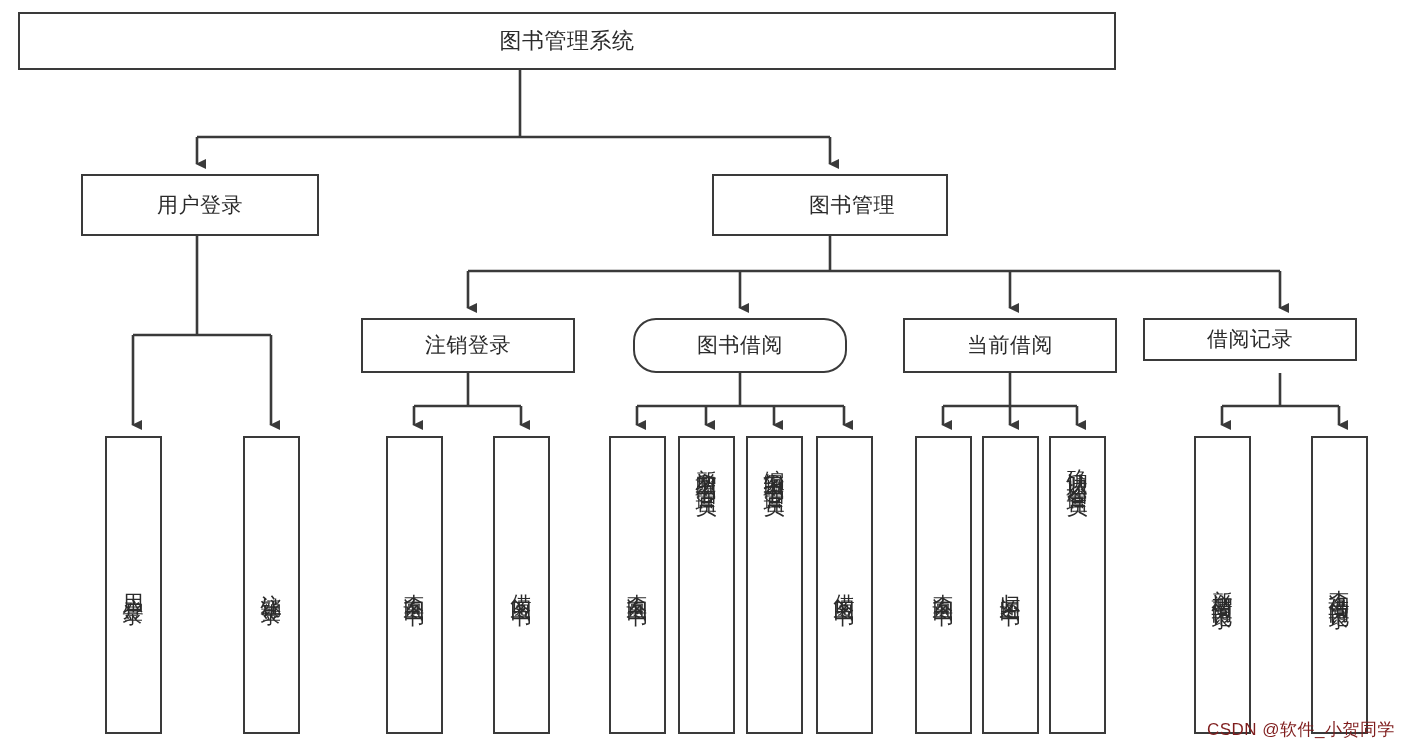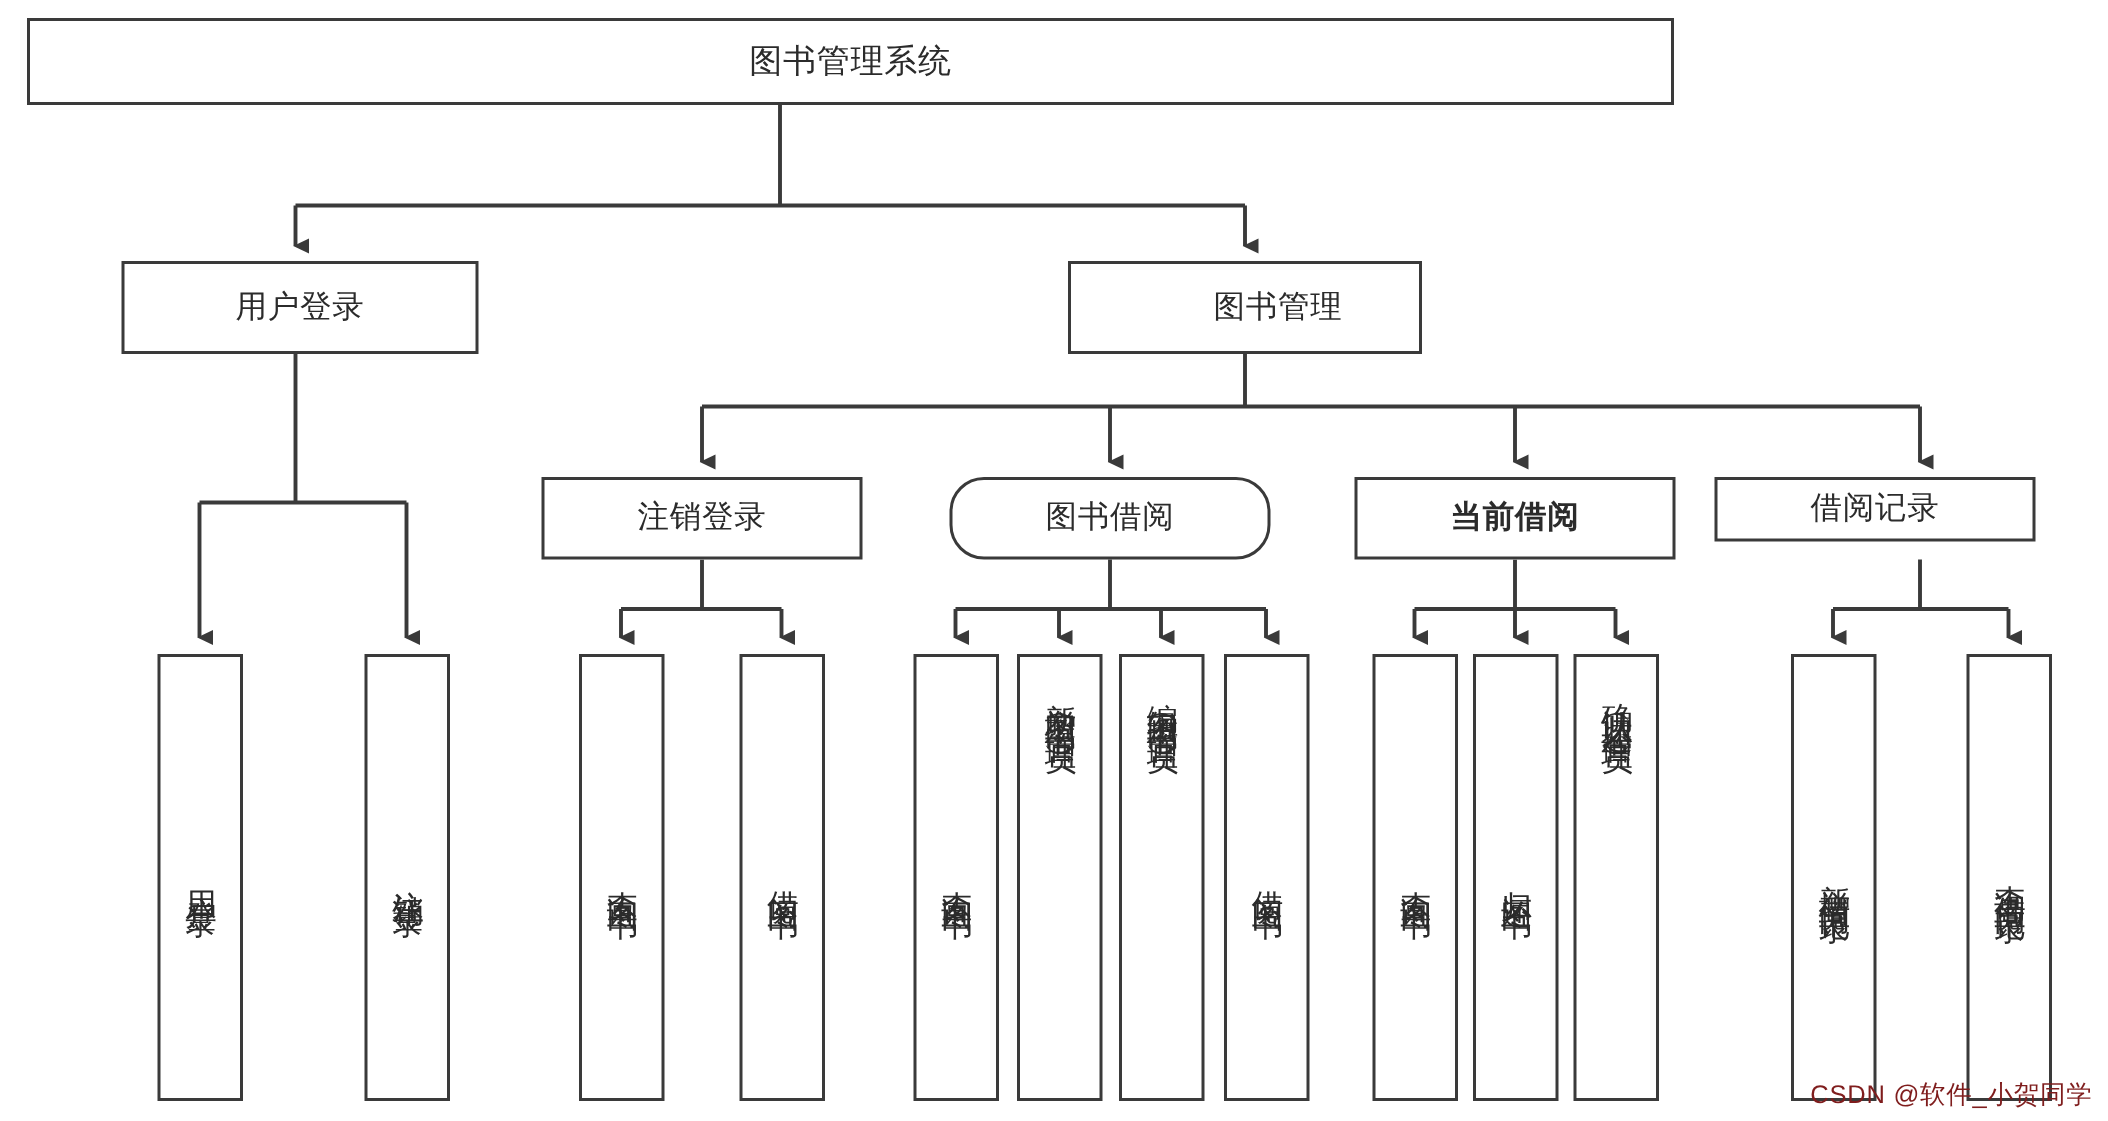--- a/index.html
+++ b/index.html
@@ -135,21 +135,21 @@
   <div class="node" style="left:712px; top:174px; width:236px; height:62px;padding-left:44px;">
     <span class="label">图书管理</span>
   </div>
 
   <div class="node" style="left:361px; top:318px; width:214px; height:55px;">
     <span class="label">注销登录</span>
   </div>
   <div class="node" style="left:633px; top:318px; width:214px; height:55px;border-radius:23px;">
     <span class="label">图书借阅</span>
   </div>
-  <div class="node" style="left:903px; top:318px; width:214px; height:55px;font-weight:bold;">
+  <div class="node" style="left:903px; top:318px; width:214px; height:55px;">
     <span class="label">当前借阅</span>
   </div>
   <div class="node" style="left:1143px; top:318px; width:214px; height:43px;">
     <span class="label">借阅记录</span>
   </div>
 
   <div class="node leaf short" style="left:105px; top:436px; width:57px; height:298px;">
     <span class="label">用户登录</span>
   </div>
   <div class="node leaf short" style="left:243px; top:436px; width:57px; height:298px;">

